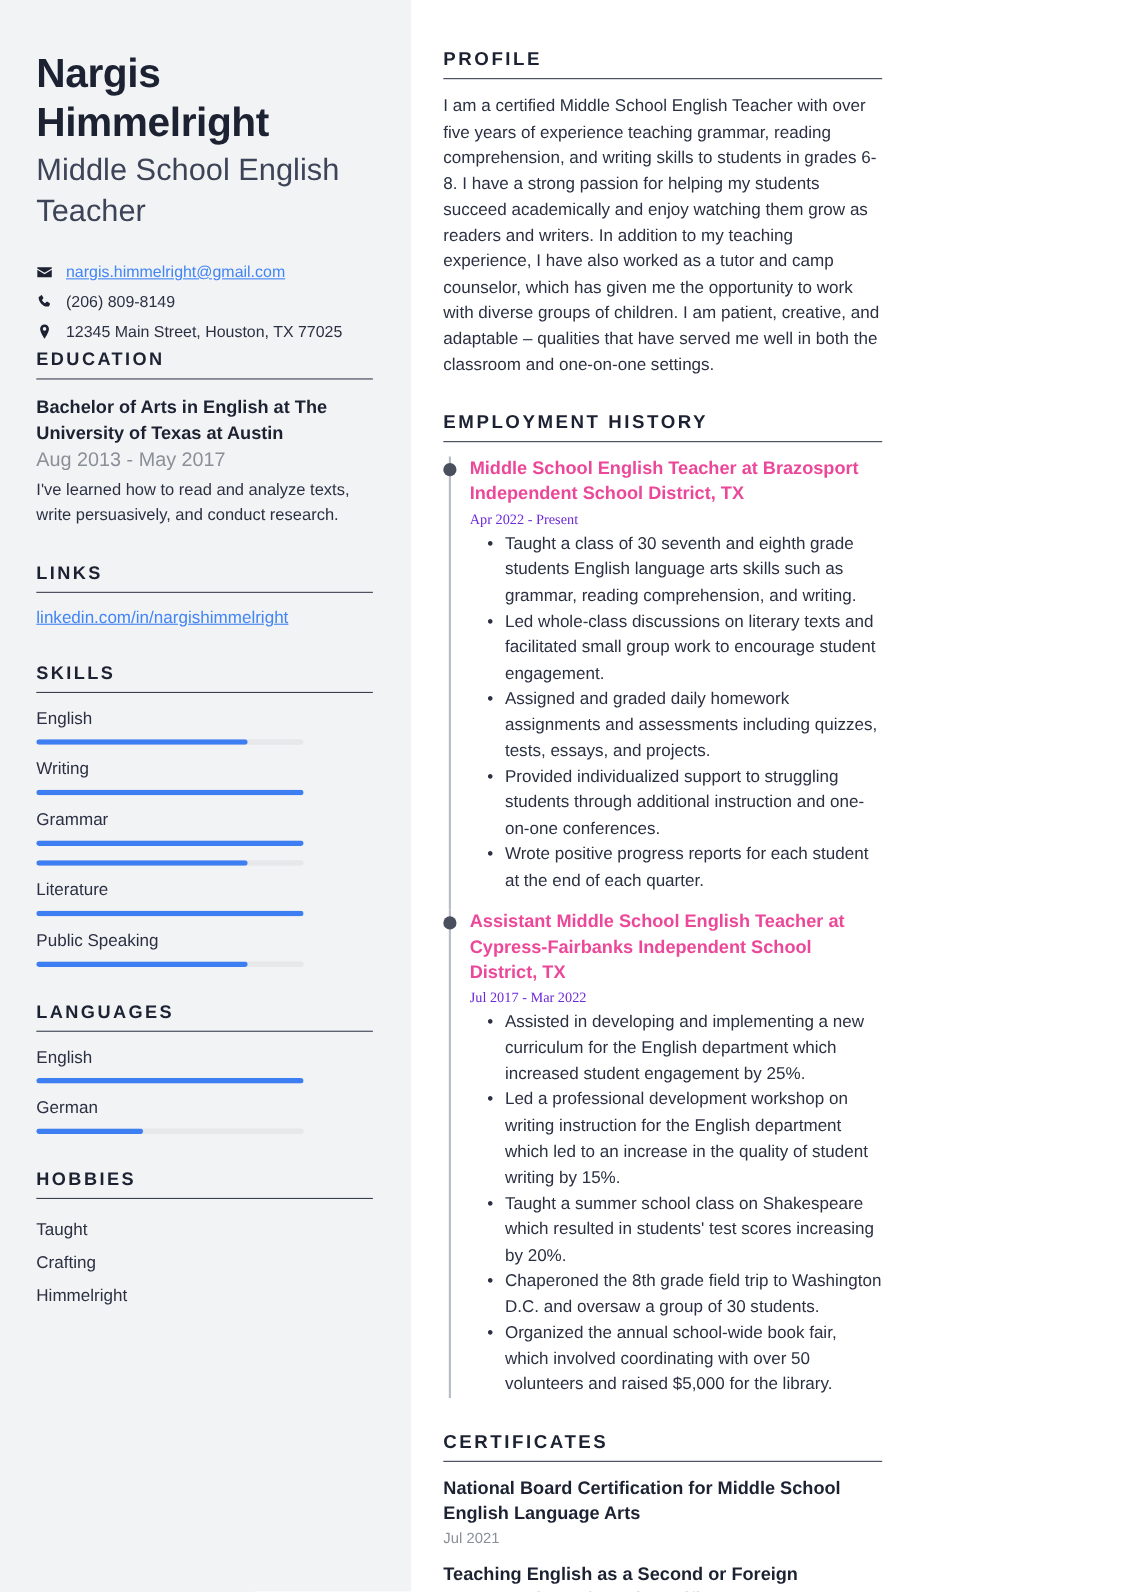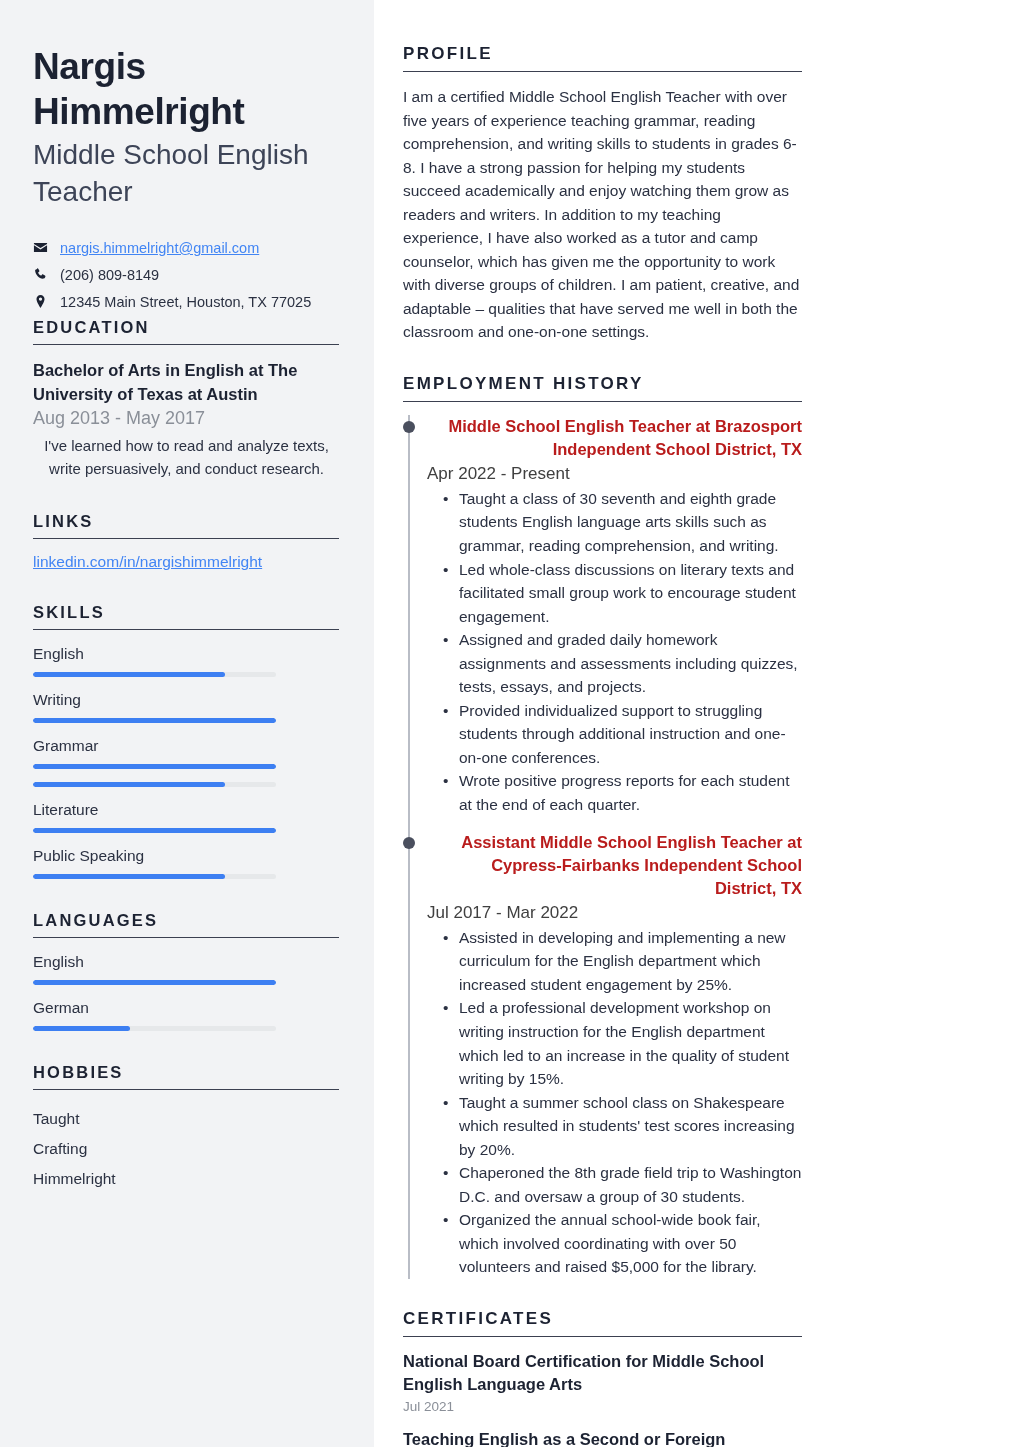--- a/index.html
+++ b/index.html
@@ -103,21 +103,20 @@
   .edu-date {
     font-size: 18px;
     color: #8a8f98;
     margin: 2px 0 6px 0;
   }
   .edu-desc {
     font-size: 15px;
     line-height: 1.5;
     color: #2b3142;
     margin: 0;
-    text-align: center;
   }
 
   .link-item {
     font-size: 15.5px;
     color: #4285f4;
     text-decoration: underline;
     display: block;
     margin-top: 2px;
   }
 
@@ -203,28 +202,28 @@
     top: 6px;
     width: 12px;
     height: 12px;
     border-radius: 50%;
     background: #4a4f5e;
   }
   .job-head {
     font-size: 16.5px;
     font-weight: 700;
     line-height: 1.42;
-    color: #b91c1c;
-    margin: 0;
-    text-align: right;
+    color: #ec4899;
+    margin: 0;
   }
   .job-date {
-    font-size: 17px;
-    color: #404040;
+    font-size: 13px;
+    color: #6d28d9;
     margin: 2px 0 3px 0;
+    font-family: Liberation Serif, serif;
   }
   .job-bullets {
     margin: 0;
     padding-left: 30px;
     list-style: none;
   }
   .job-bullets li {
     position: relative;
     font-size: 15.5px;
     line-height: 1.52;

